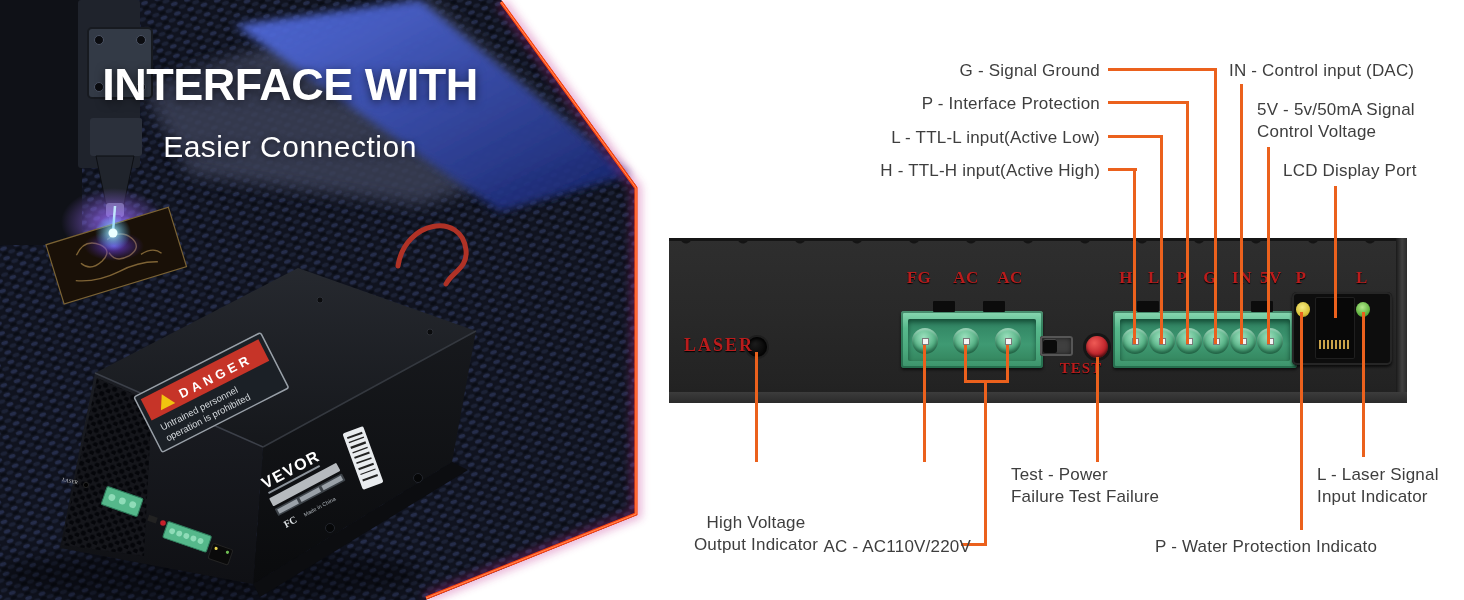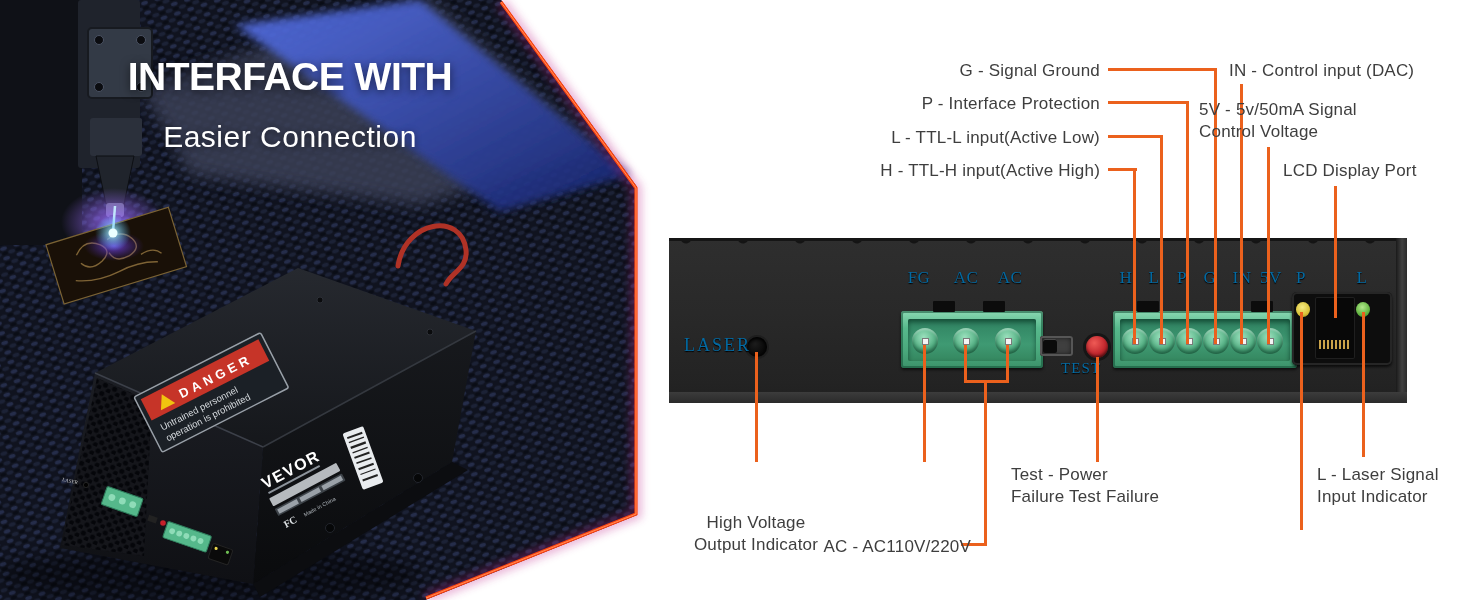--- a/index.html
+++ b/index.html
@@ -1,21 +1,21 @@
 <!DOCTYPE html>
 <html><head>
 <meta charset="utf-8">
 <style>
   html,body{margin:0;padding:0;background:#fff;}
   .stage{position:relative;width:1464px;height:600px;overflow:hidden;background:#fff;
          font-family:"Liberation Sans",sans-serif;}
   
   .hero-art{position:absolute;left:0;top:0;z-index:1;}
   .hero-text{position:absolute;left:55px;top:40px;width:470px;text-align:center;z-index:3;color:#fff;}
-  .hero-text h1{margin:8px;font-size:39px;line-height:58px;font-weight:700;letter-spacing:-.5px;
+  .hero-text h1{margin:16px;font-size:45px;line-height:58px;font-weight:700;letter-spacing:-.5px;
                 text-shadow:0 2px 10px rgba(0,0,0,.55);}
   .hero-text p{margin:14px 0 0 0;font-size:30px;font-weight:400;letter-spacing:.5px;
                text-shadow:0 1px 6px rgba(0,0,0,.5);}
   
   .panel{position:absolute;left:669px;top:238px;width:738px;height:165px;z-index:2;
          background:linear-gradient(180deg,#2e2e2e 0%,#292929 45%,#232323 88%,#202020 100%);}
   .panel::before{content:"";position:absolute;left:8px;top:0;right:8px;height:7px;
          background:radial-gradient(circle at 9px 0px,#141414 5px,rgba(0,0,0,0) 6px);
          background-size:57px 7px;background-repeat:repeat-x;}
   .panel-topline{position:absolute;left:0;top:0;width:100%;height:3px;background:#151515;}
@@ -48,22 +48,22 @@
   .rj45{position:absolute;left:623px;top:54px;width:100px;height:73px;background:#0d0d0d;
         border-radius:5px;box-shadow:inset 0 0 0 2px #262626, 0 2px 3px rgba(0,0,0,.7);}
   .led{position:absolute;top:10px;width:14px;height:15px;border-radius:50%;}
   .led.yellow{left:4px;background:radial-gradient(circle at 45% 35%,#f7ec83,#d8c238 60%,#8a7a18);}
   .led.green{left:64px;background:radial-gradient(circle at 45% 35%,#b2e98c,#62b440 60%,#2d6b1c);}
   .jack{position:absolute;left:23px;top:5px;width:40px;height:62px;background:#080808;
         border-radius:2px;box-shadow:inset 0 0 0 1px #1f1f1f;}
   .jack .pins8{position:absolute;left:4px;bottom:10px;width:32px;height:9px;
         background:repeating-linear-gradient(90deg,#caa24a 0 2px,#080808 2px 4px);}
   
-  .plabel{position:absolute;z-index:4;color:#0369a1;font-family:"Liberation Serif",serif;
-          font-weight:400;font-size:17px;transform:translateX(-50%);letter-spacing:.5px;
+  .plabel{position:absolute;z-index:4;color:#b91c1c;font-family:"Liberation Serif",serif;
+          font-weight:700;font-size:17px;transform:translateX(-50%);letter-spacing:.5px;
           text-shadow:0 1px 1px #000;}
   .plabel.laser{transform:none;letter-spacing:2px;font-size:18px;}
   .plabel.test{font-size:15px;letter-spacing:1px;}
   
   .oline{position:absolute;background:#EB611D;z-index:5;}
   .oline.h{height:3px;} .oline.v{width:3px;}
   .cap{position:absolute;z-index:6;font-size:17px;line-height:22px;color:#3E3E3E;
        letter-spacing:.2px;white-space:nowrap;}
   .cap.r{text-align:right;} .cap.c{text-align:center;white-space:normal;margin-top:48px;}
 </style>
@@ -321,32 +321,33 @@
     <div class="oline v" style="left:1096px;top:357px;height:105px;"></div>
     <div class="oline v" style="left:1300px;top:312px;height:218px;"></div>
     <div class="oline v" style="left:1362px;top:312px;height:145px;"></div>
   </div>
 
   <div class="cap r" style="left:750px;top:60px;width:350px;">G - Signal Ground</div>
   <div class="cap r" style="left:750px;top:93px;width:350px;">P - Interface Protection</div>
   <div class="cap r" style="left:750px;top:127px;width:350px;">L - TTL-L input(Active Low)</div>
   <div class="cap r" style="left:750px;top:160px;width:350px;">H - TTL-H input(Active High)</div>
   <div class="cap" style="left:1229px;top:60px;">IN - Control input (DAC)</div>
-  <div class="cap" style="left:1199px;top:99px;">
+  <div class="cap" style="left:1257px;top:99px;">
     <span>5V - 5v/50mA Signal</span><br>
     <span>Control Voltage</span>
   </div>
   <div class="cap" style="left:1283px;top:160px;">LCD Display Port</div>
   <div class="cap c" style="left:666px;top:464px;width:180px;">
     <span>High Voltage</span><br>
     <span>Output Indicator</span>
   </div>
   <div class="cap r" style="left:761px;top:536px;width:210px;">AC - AC110V/220V</div>
   <div class="cap" style="left:1011px;top:464px;">
     <span>Test - Power</span><br>
     <span>Failure Test Failure</span>
   </div>
+  <div class="cap" style="left:1155px;top:536px;">P - Water Protection Indicato</div>
   <div class="cap" style="left:1317px;top:464px;">
     <span>L - Laser Signal</span><br>
     <span>Input Indicator</span>
   </div>
 
 </div>
 
 </body></html>

